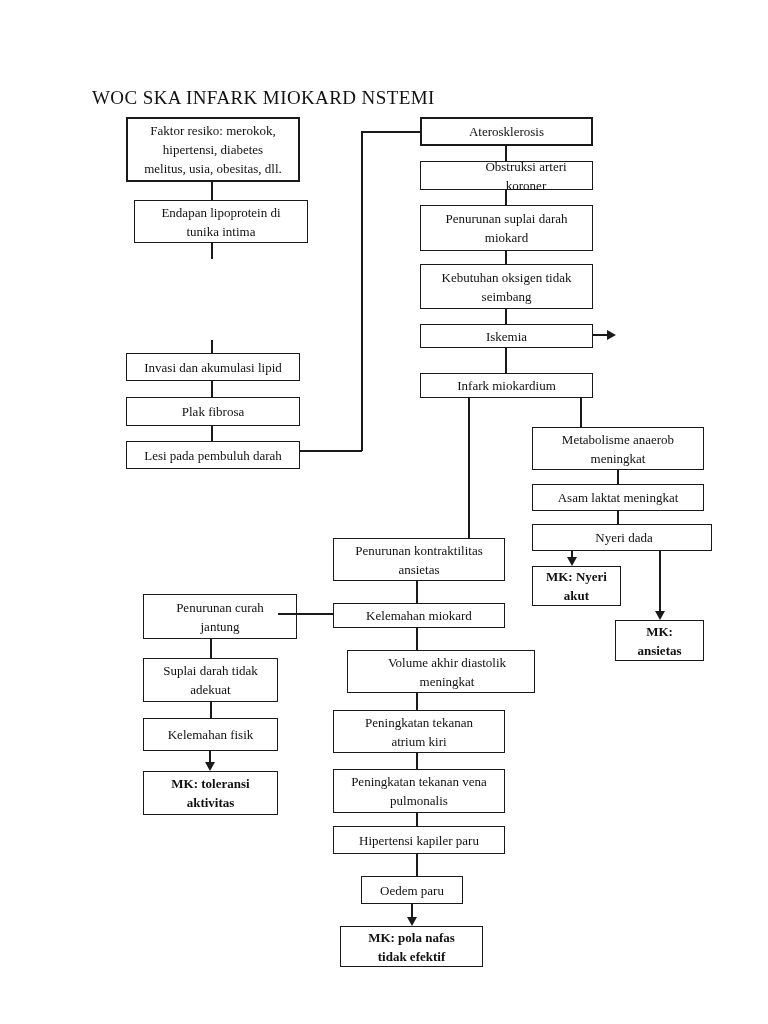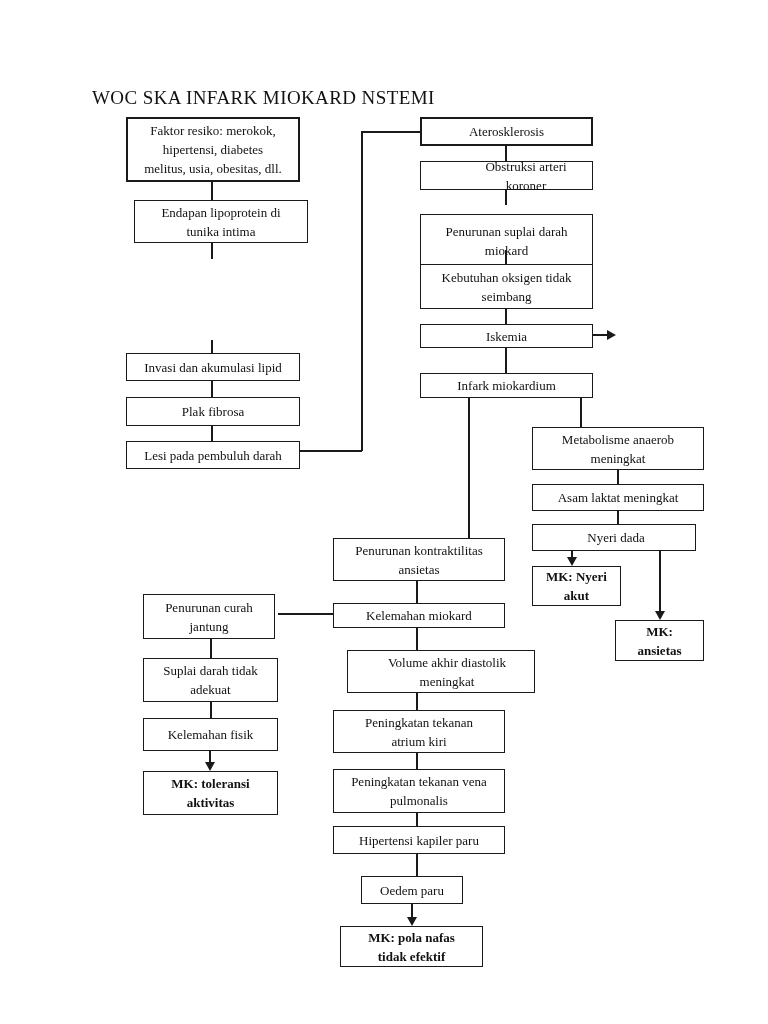--- a/index.html
+++ b/index.html
@@ -45,52 +45,52 @@
 hipertensi, diabetes
 melitus, usia, obesitas, dll.</div>
   <div class="node" style="left:114px; top:200px; width:174px; height:43px;margin-left:20px;">Endapan lipoprotein di
 tunika intima</div>
   <div class="node" style="left:126px; top:353px; width:174px; height:28px;">Invasi dan akumulasi lipid</div>
   <div class="node" style="left:126px; top:397px; width:174px; height:29px;">Plak fibrosa</div>
   <div class="node" style="left:126px; top:441px; width:174px; height:28px;">Lesi pada pembuluh darah</div>
 
   <div class="node b2" style="left:420px; top:117px; width:173px; height:29px;">Aterosklerosis</div>
   <div class="node" style="left:420px; top:161px; width:173px; height:29px;padding-left:43px;">Obstruksi arteri koroner</div>
-  <div class="node" style="left:420px; top:214px; width:173px; height:53px;">Penurunan suplai darah
+  <div class="node" style="left:420px; top:205px; width:173px; height:46px;">Penurunan suplai darah
 miokard</div>
   <div class="node" style="left:420px; top:264px; width:173px; height:45px;">Kebutuhan oksigen tidak
 seimbang</div>
   <div class="node" style="left:420px; top:324px; width:173px; height:24px;">Iskemia</div>
   <div class="node" style="left:420px; top:373px; width:173px; height:25px;">Infark miokardium</div>
 
 
   <div class="node" style="left:532px; top:427px; width:172px; height:43px;">Metabolisme anaerob
 meningkat</div>
   <div class="node" style="left:532px; top:484px; width:172px; height:27px;">Asam laktat meningkat</div>
-  <div class="node" style="left:532px; top:524px; width:164px; height:27px;padding-left:8px;">Nyeri dada</div>
+  <div class="node" style="left:532px; top:524px; width:180px; height:27px;padding-left:8px;">Nyeri dada</div>
   <div class="node mk" style="left:532px; top:566px; width:89px; height:40px;">MK: Nyeri
 akut</div>
   <div class="node mk" style="left:615px; top:620px; width:89px; height:41px;">MK:
 ansietas</div>
 
   <div class="node" style="left:333px; top:538px; width:172px; height:43px;">Penurunan kontraktilitas
 ansietas</div>
   <div class="node" style="left:333px; top:603px; width:172px; height:25px;">Kelemahan miokard</div>
   <div class="node" style="left:347px; top:650px; width:188px; height:43px;padding-left:16px;">Volume akhir diastolik
 meningkat</div>
   <div class="node" style="left:333px; top:710px; width:172px; height:43px;">Peningkatan tekanan
 atrium kiri</div>
   <div class="node" style="left:333px; top:769px; width:172px; height:44px;">Peningkatan tekanan vena
 pulmonalis</div>
   <div class="node" style="left:333px; top:826px; width:172px; height:28px;">Hipertensi kapiler paru</div>
   <div class="node" style="left:361px; top:876px; width:102px; height:28px;">Oedem paru</div>
   <div class="node mk" style="left:340px; top:926px; width:143px; height:41px;">MK: pola nafas
 tidak efektif</div>
 
-  <div class="node" style="left:143px; top:594px; width:132px; height:45px;">Penurunan curah
+  <div class="node" style="left:143px; top:594px; width:154px; height:45px;">Penurunan curah
 jantung</div>
   <div class="node" style="left:143px; top:658px; width:135px; height:44px;">Suplai darah tidak
 adekuat</div>
   <div class="node" style="left:143px; top:718px; width:135px; height:33px;">Kelemahan fisik</div>
   <div class="node mk" style="left:143px; top:771px; width:135px; height:44px;">MK: toleransi
 aktivitas</div>
 
   <div class="vline" style="left:211px; top:182px; height:18px;"></div>
   <div class="vline" style="left:211px; top:243px; height:16px;"></div>
   <div class="vline" style="left:211px; top:340px; height:13px;"></div>

